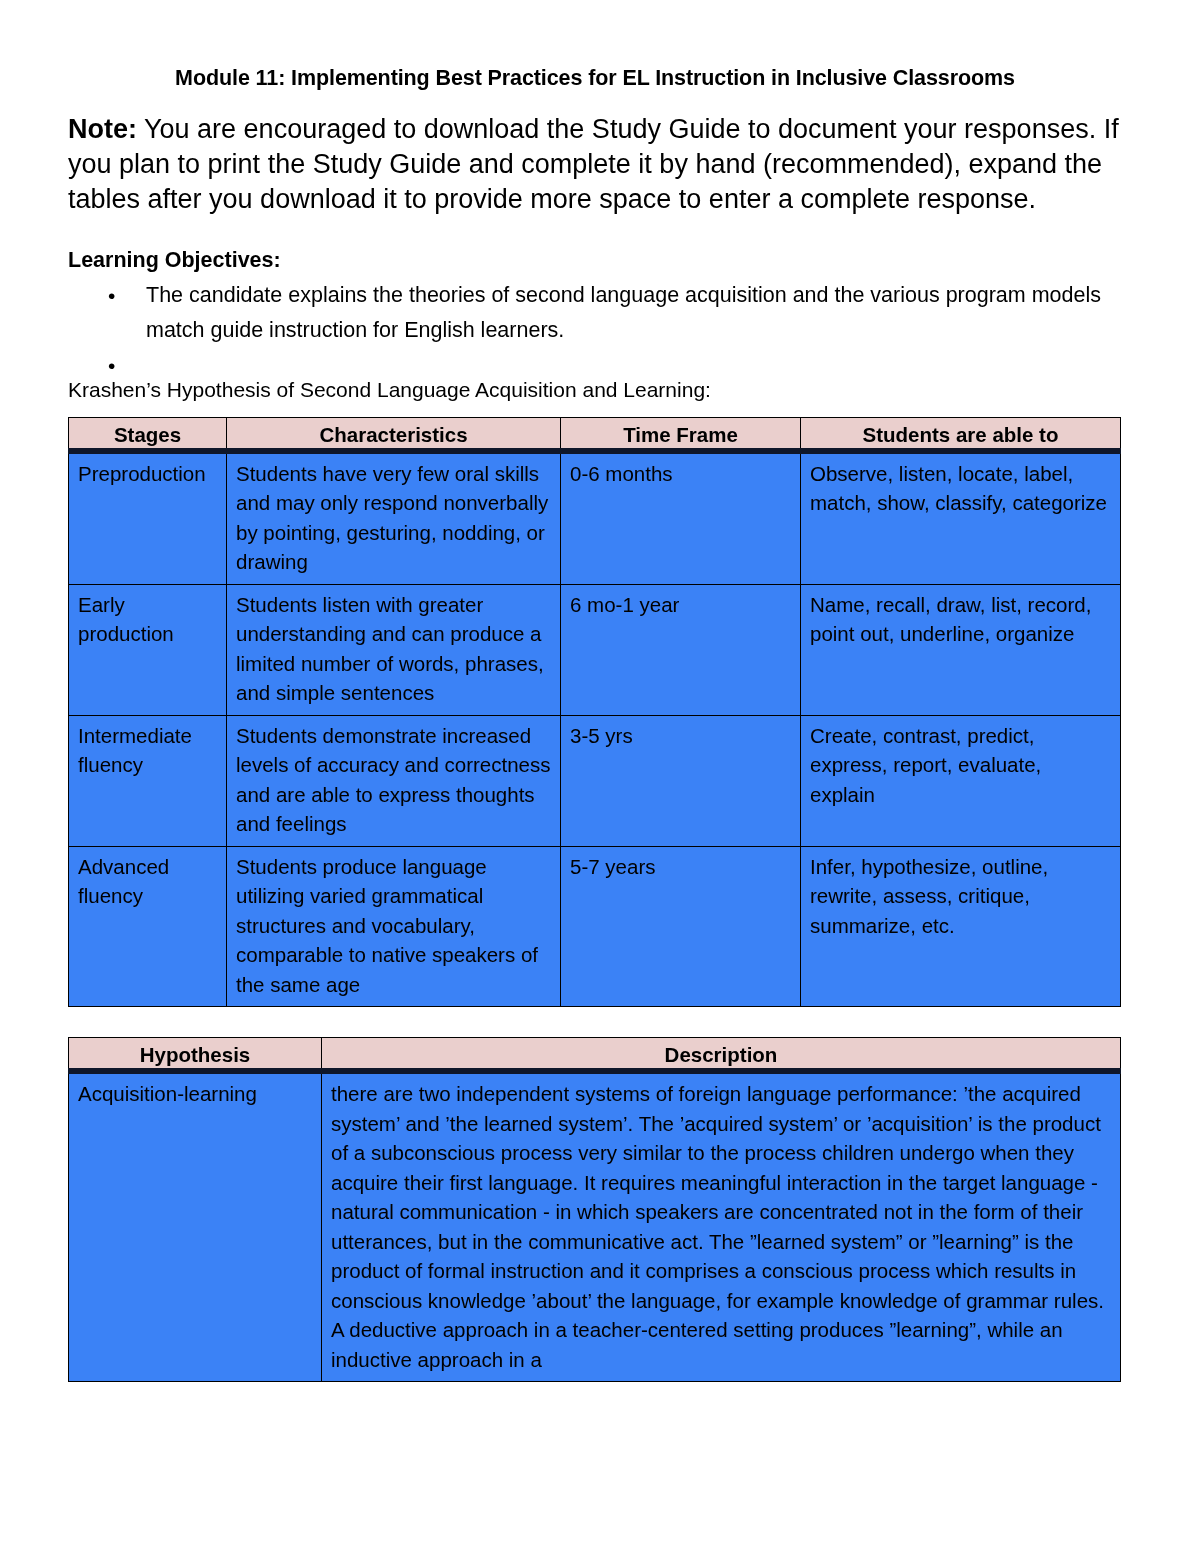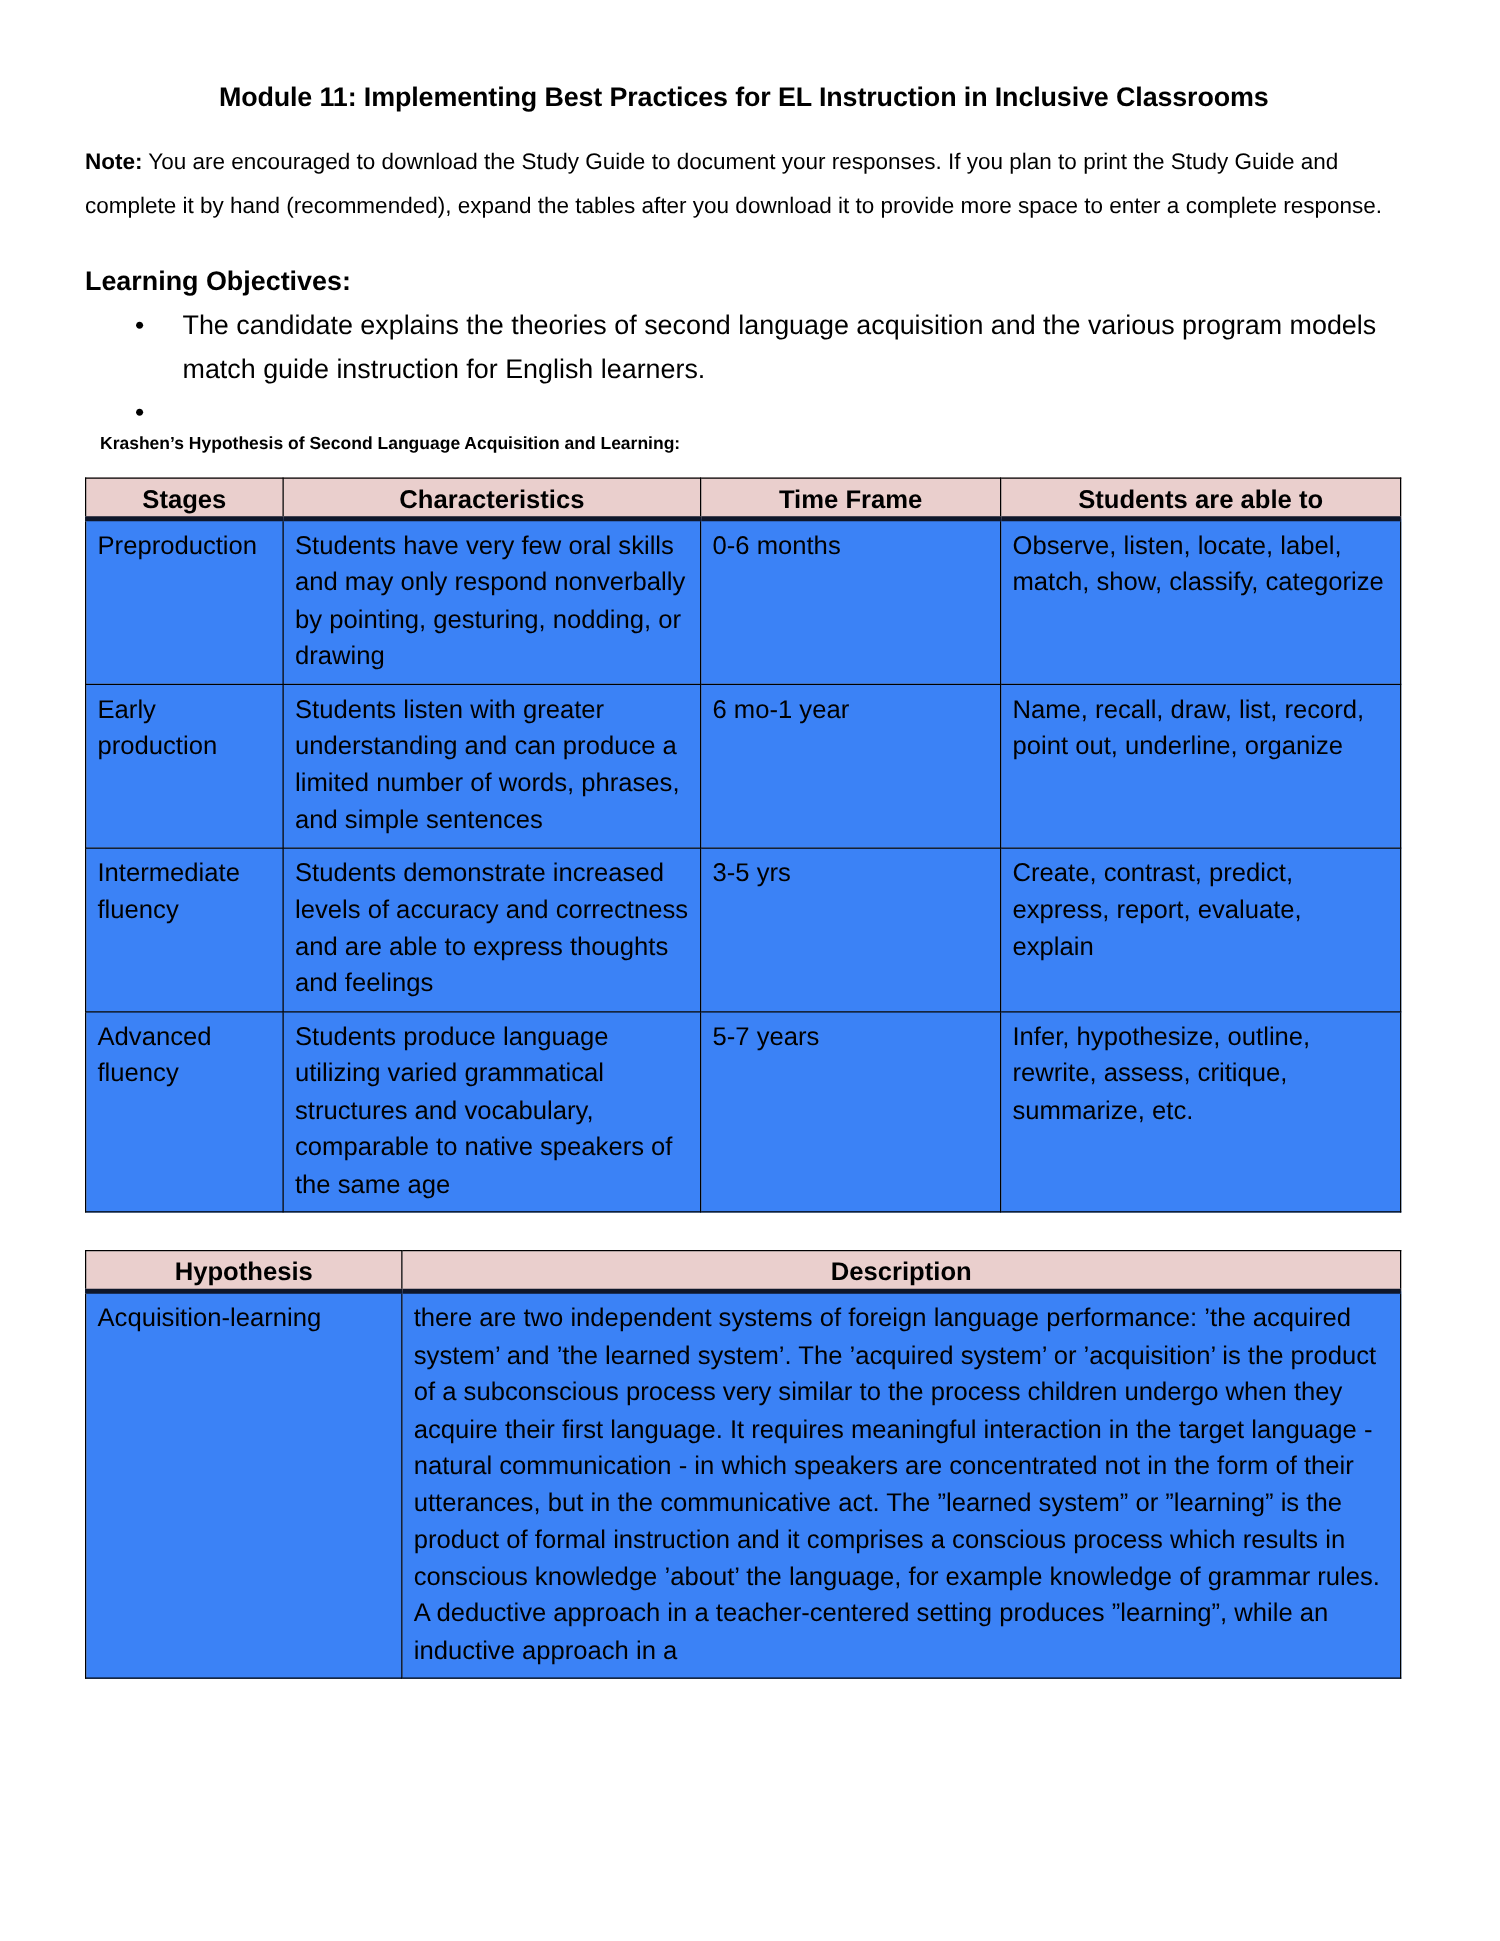--- a/index.html
+++ b/index.html
@@ -32,21 +32,21 @@
   .doc-title {
     text-align: center;
     font-weight: bold;
     font-size: 21.5px;
     line-height: 1.0;
     padding-top: 68px;
     letter-spacing: -0.1px;
   }
 
   .para {
-    font-size: 18px;
+    font-size: 27px;
     line-height: 35px;
     margin-top: 22px;
     text-align: left;
   }
   .para b { font-weight: bold; }
 
   .section-heading {
     font-size: 21.5px;
     font-weight: bold;
     line-height: 35px;
@@ -67,46 +67,45 @@
   }
   ul.objectives li .bullet {
     position: absolute;
     left: 40px;
     top: 0;
     font-size: 21px;
     line-height: 35px;
   }
 
   .table-heading {
-    font-size: 14px;
-    font-weight: bold;
+    font-size: 21px;
+    font-weight: normal;
     line-height: 35px;
     margin-top: 24px;
     margin-bottom: 10px;
-    margin-left: 12px;
   }
 
   table.doc-table {
     border-collapse: collapse;
     width: 1052px;
     table-layout: fixed;
     font-size: 20.5px;
   }
   table.doc-table th,
   table.doc-table td {
     border: 1.5px solid #000000;
     vertical-align: top;
     padding: 5px 9px 7px 9px;
     line-height: 29.5px;
   }
   table.doc-table thead th {
     background: #EACFCD;
     text-align: center;
     font-weight: bold;
-    border-bottom: 4px solid #0f172a;
+    border-bottom: 6px solid #0f172a;
     padding-top: 3px;
     padding-bottom: 0;
     line-height: 27px;
   }
   table.doc-table tbody td {
     background: #3b82f6;
     text-align: left;
   }
 
   

